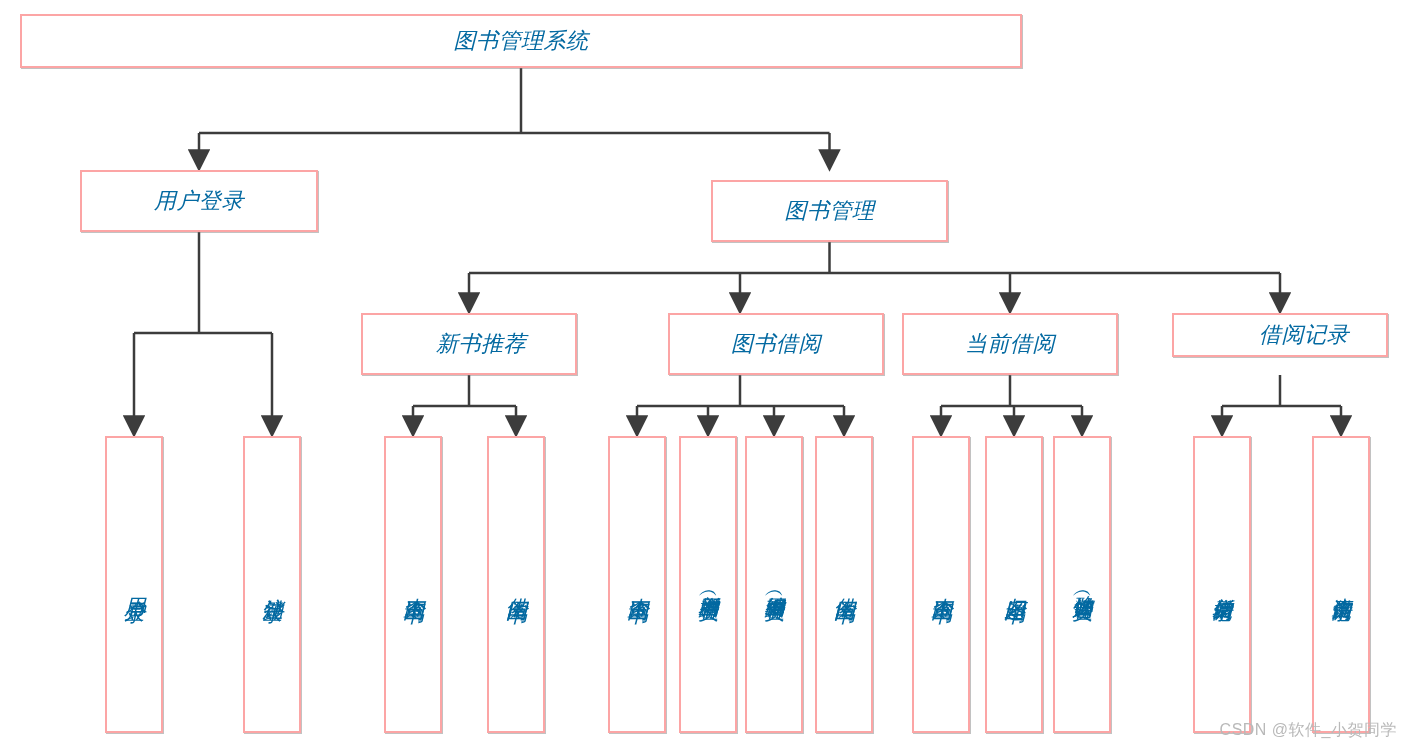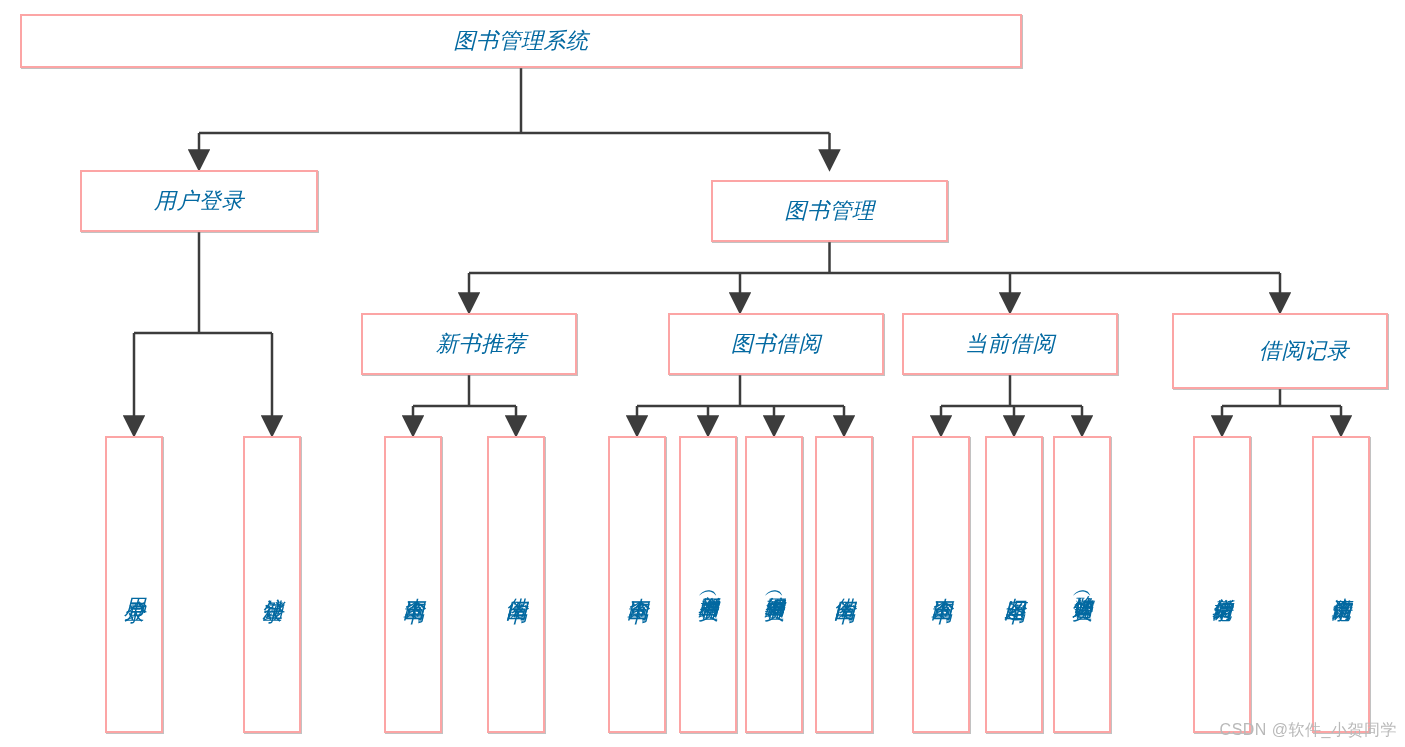--- a/index.html
+++ b/index.html
@@ -139,21 +139,21 @@
   </div>
 
   <div class="node horizontal" style="left: 632px; top: 313px; width: 216px; height: 62px; margin-left: 36px;">
     <span class="label">图书借阅</span>
   </div>
 
   <div class="node horizontal" style="left: 902px; top: 313px; width: 216px; height: 62px;">
     <span class="label">当前借阅</span>
   </div>
 
-  <div class="node horizontal" style="left: 1172px; top: 313px; width: 216px; height: 76px; padding-left: 48px;">
+  <div class="node horizontal" style="left: 1172px; top: 313px; width: 216px; height: 44px; padding-left: 48px;">
     <span class="label">借阅记录</span>
   </div>
 
   <div class="node vertical" style="left: 105px; top: 436px; width: 58px; height: 297px;">
     <span class="label">用户登录</span>
   </div>
 
   <div class="node vertical" style="left: 243px; top: 436px; width: 58px; height: 297px;">
     <span class="label">注销登录</span>
   </div>

